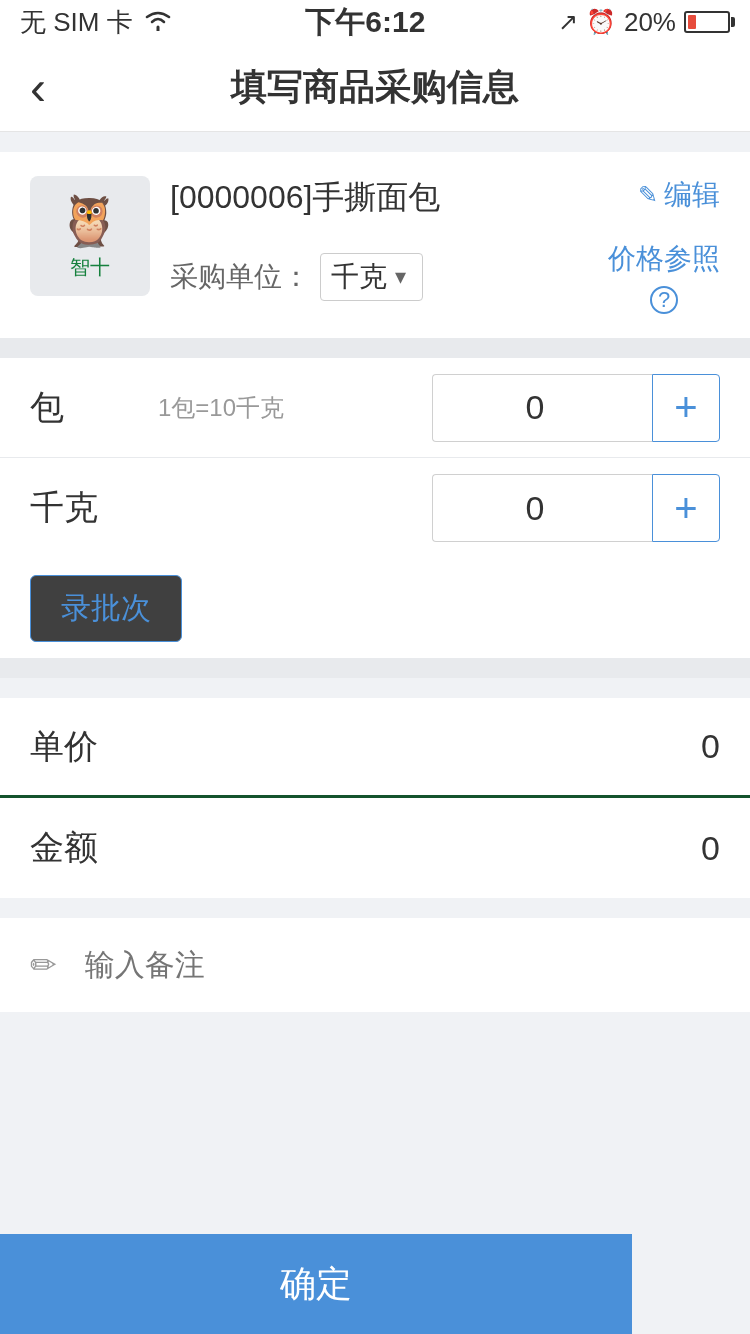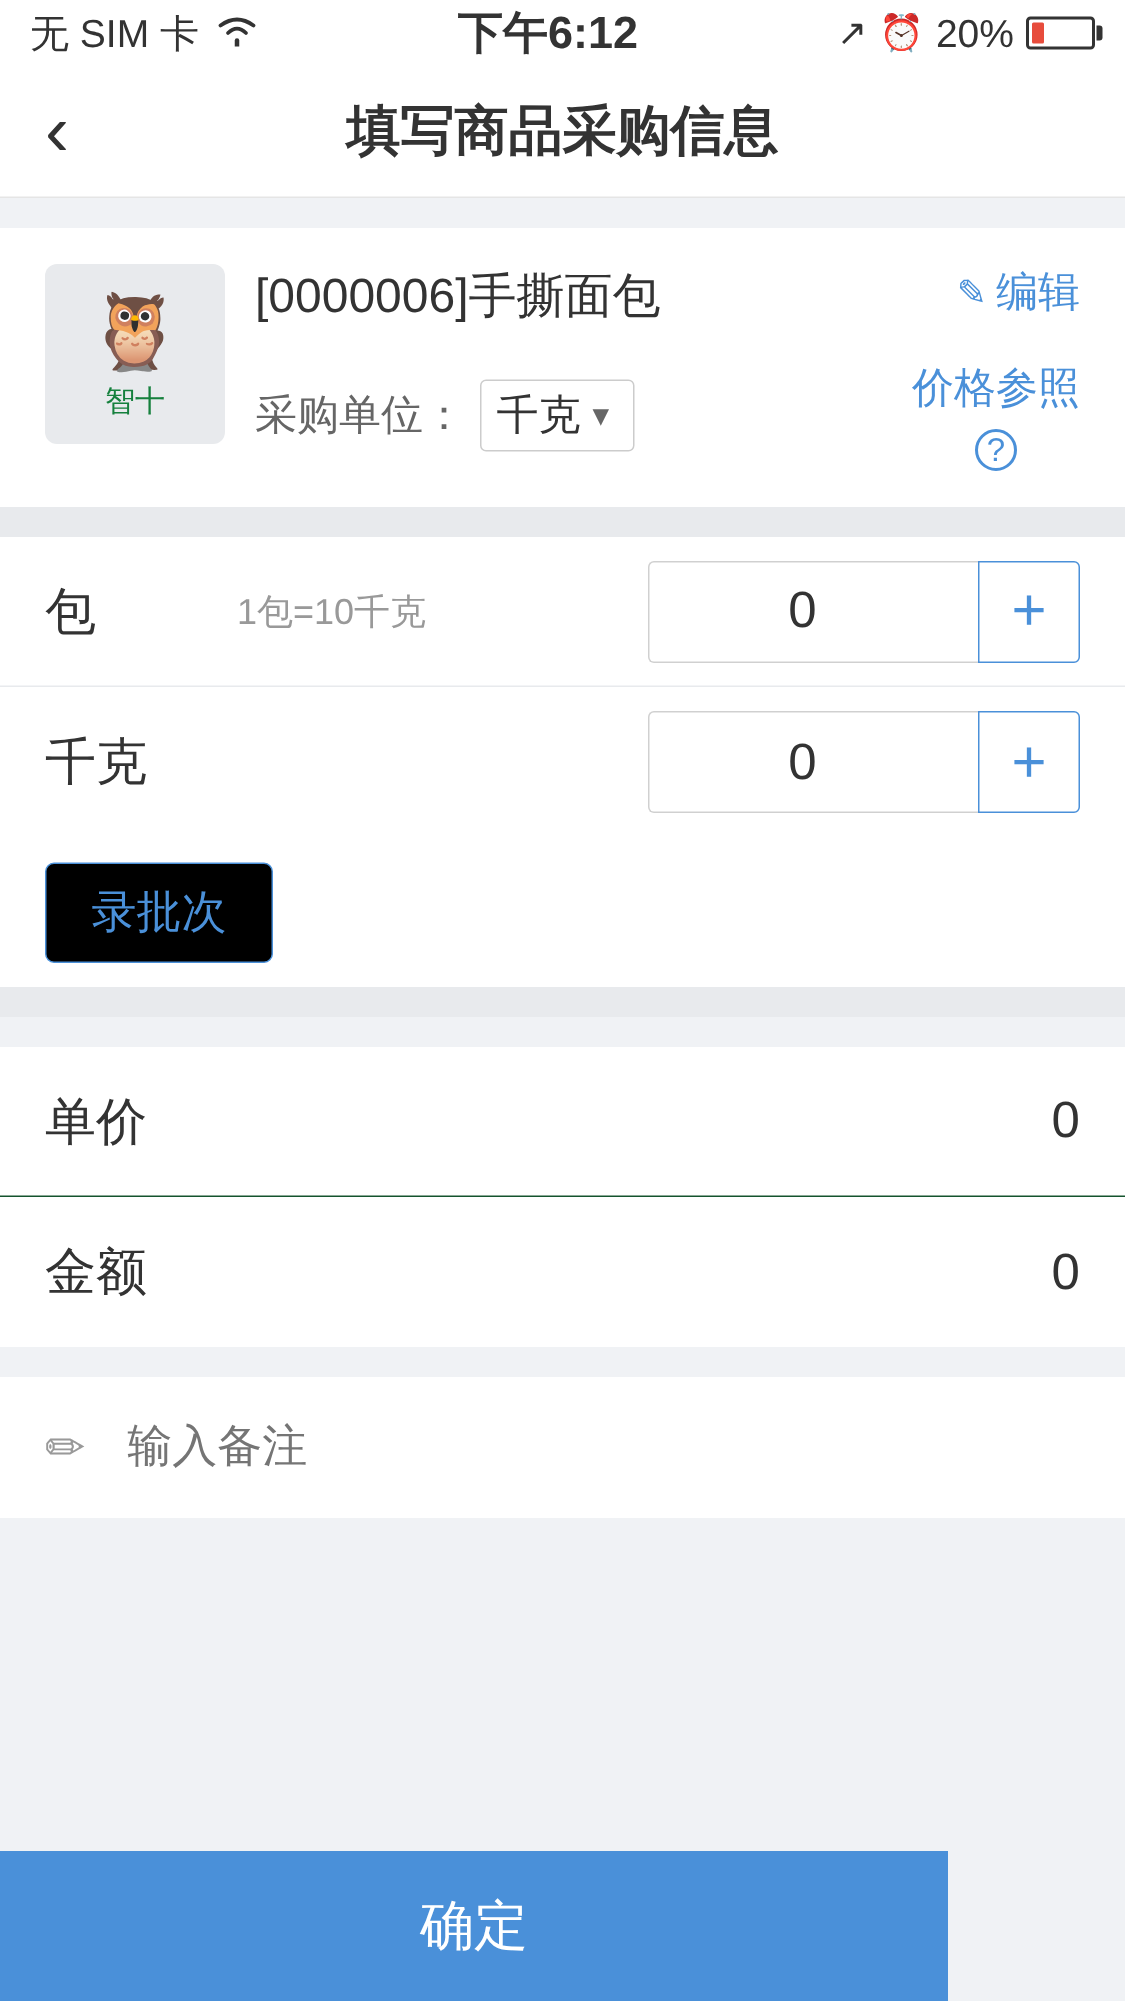--- a/index.html
+++ b/index.html
@@ -242,36 +242,36 @@
     .summary-text {
       font-size: 32px;
       color: #333;
     }
     .record-btn {
       border: 1px solid #4a90d9;
       border-radius: 6px;
       padding: 12px 30px;
       color: #4a90d9;
       font-size: 30px;
-      background: #000000;
+      background: #404040;
       cursor: pointer;
     }
 
     
     .price-section {
       background: #fff;
       margin-top: 20px;
     }
     .price-row {
       display: flex;
       align-items: center;
       justify-content: space-between;
       padding: 0 30px;
       height: 100px;
-      border-bottom: 1px solid #14532d;
+      border-bottom: 3px solid #14532d;
     }
     .price-row:last-child {
       border-bottom: none;
     }
     .price-label {
       font-size: 34px;
       color: #333;
     }
     .price-value {
       font-size: 34px;

